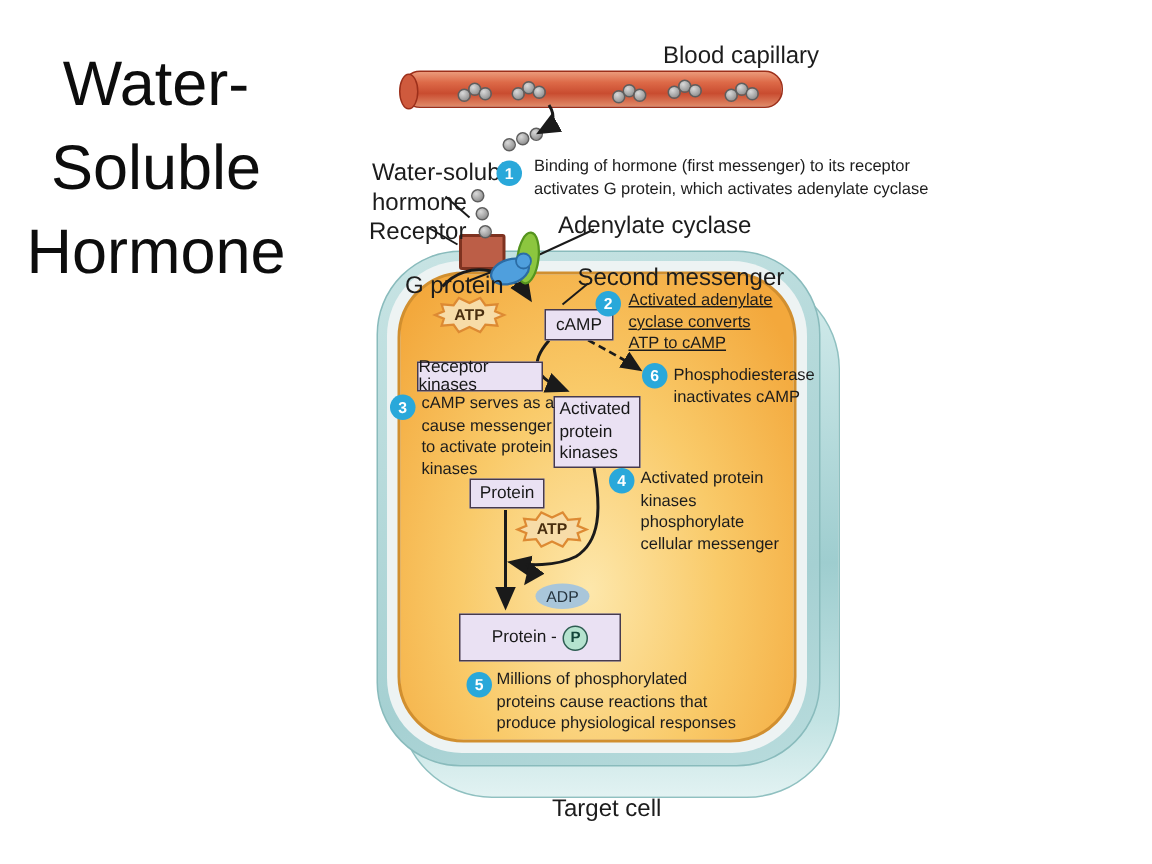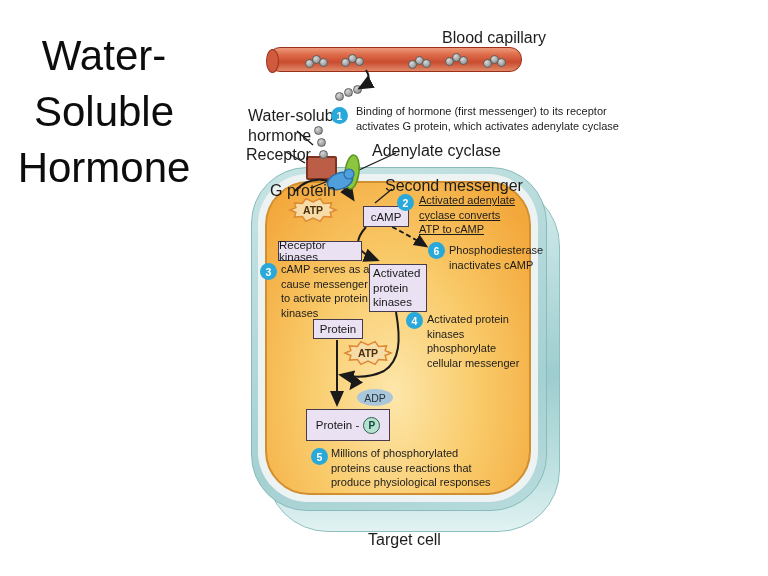--- a/index.html
+++ b/index.html
@@ -146,21 +146,21 @@
     </svg>
     <span>ATP</span>
   </div>
 
   <div class="abs dbox" style="left:351px;top:206px;width:46px;height:21px;margin-left:12px;">cAMP</div>
   <div class="abs dbox" style="left:278px;top:241px;width:84px;height:20px;">Receptor kinases</div>
   <div class="abs dbox pre" style="left:369px;top:264px;width:58px;height:48px;justify-content:flex-start;padding-left:3px;line-height:1.25;">Activated
 protein
 kinases</div>
   <div class="abs dbox" style="left:313px;top:319px;width:50px;height:20px;">Protein</div>
-  <div class="abs dbox" style="left:306px;top:409px;width:84px;height:32px;gap:4px;text-align:center;">
+  <div class="abs dbox" style="left:306px;top:409px;width:108px;height:32px;gap:4px;text-align:center;">
     <span>Protein -</span>
     <span class="pcirc">P</span>
   </div>
 
   <div class="abs adp">ADP</div>
 
 <div class="dot" style="left: 305px; top: 59px;"></div>
     <div class="dot" style="left: 312px; top: 55px;"></div>
     <div class="dot" style="left: 319px; top: 58px;"></div>
     <div class="dot" style="left: 341px; top: 58px;"></div>

